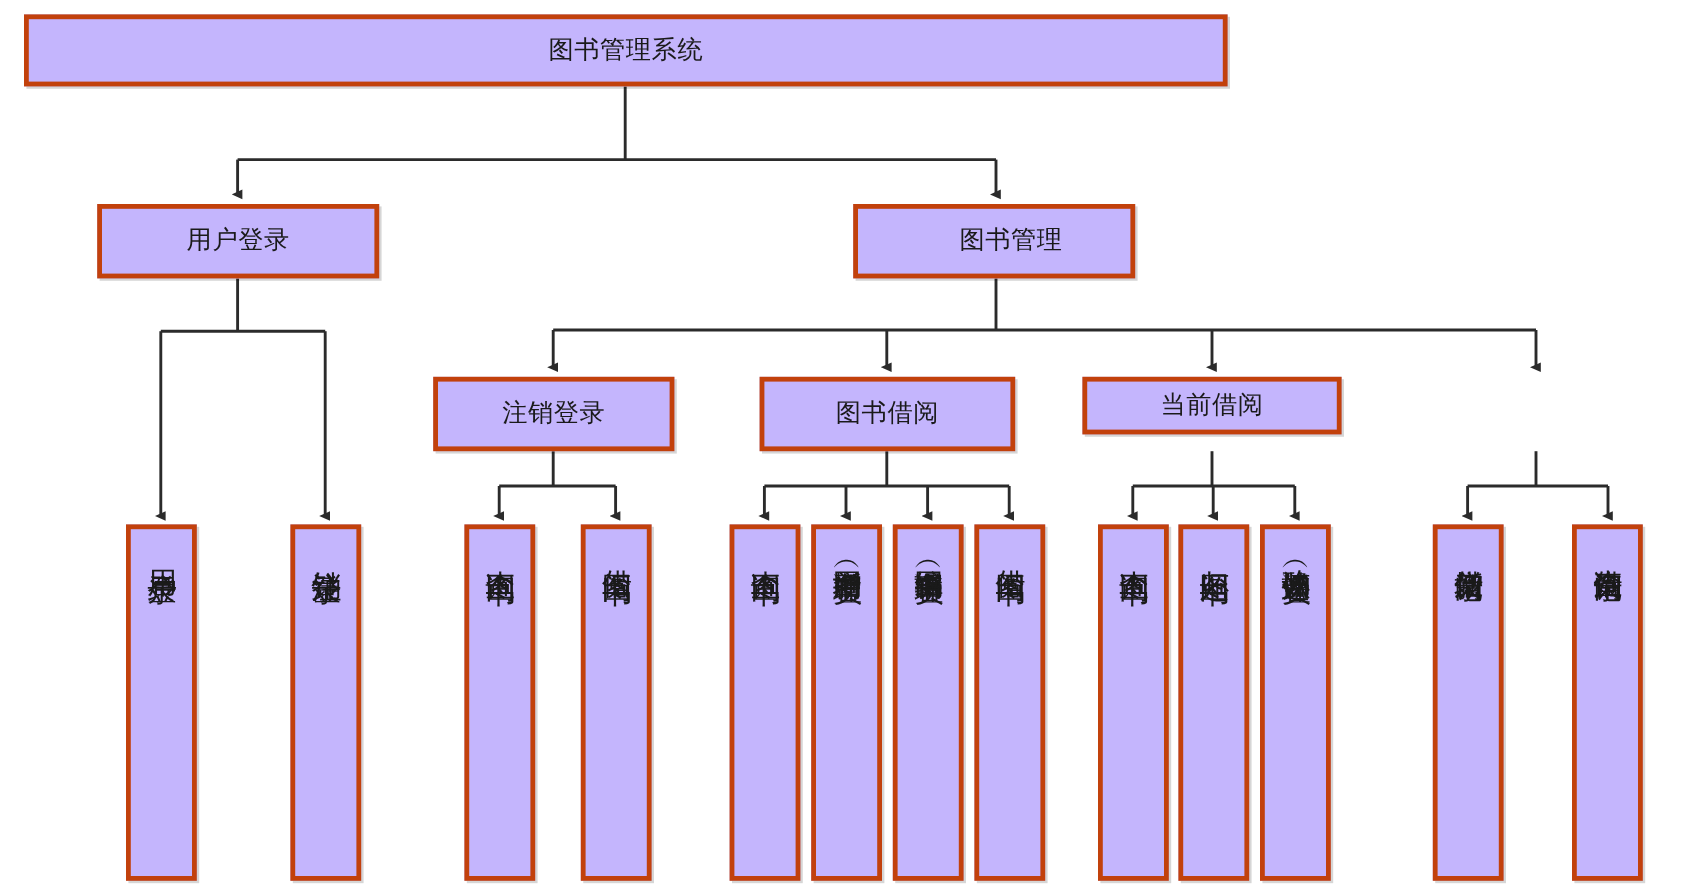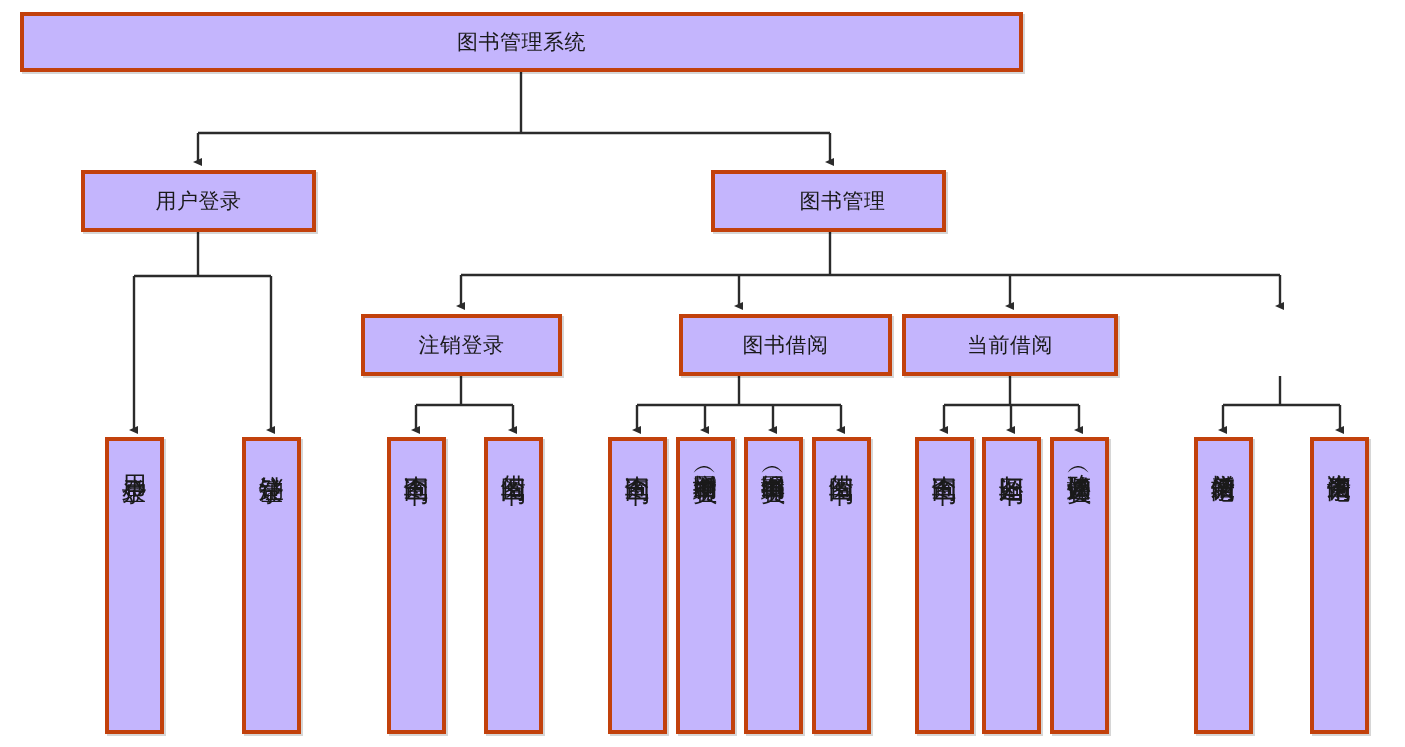--- a/index.html
+++ b/index.html
@@ -134,24 +134,24 @@
   <div class="node horizontal" style="left:81px; top:170px; width:235px; height:62px;">
     <span class="label">用户登录</span>
   </div>
   <div class="node horizontal" style="left:711px; top:170px; width:235px; height:62px;padding-left:28px;">
     <span class="label">图书管理</span>
   </div>
 
   <div class="node horizontal" style="left:361px; top:314px; width:201px; height:62px;">
     <span class="label">注销登录</span>
   </div>
-  <div class="node horizontal" style="left:633px; top:314px; width:213px; height:62px;margin-left:46px;">
+  <div class="node horizontal" style="left:633px; top:314px; width:213px; height:62px;">
     <span class="label">图书借阅</span>
   </div>
-  <div class="node horizontal" style="left:902px; top:314px; width:216px; height:62px;">
+  <div class="node horizontal" style="left:902px; top:314px; width:216px; height:48px;">
     <span class="label">当前借阅</span>
   </div>
 
   <div class="node vertical" style="left:105px; top:437px; width:59px; height:297px;">
     <span class="label">用户登录</span>
   </div>
   <div class="node vertical" style="left:242px; top:437px; width:59px; height:297px;">
     <span class="label">注销登录</span>
   </div>
 

